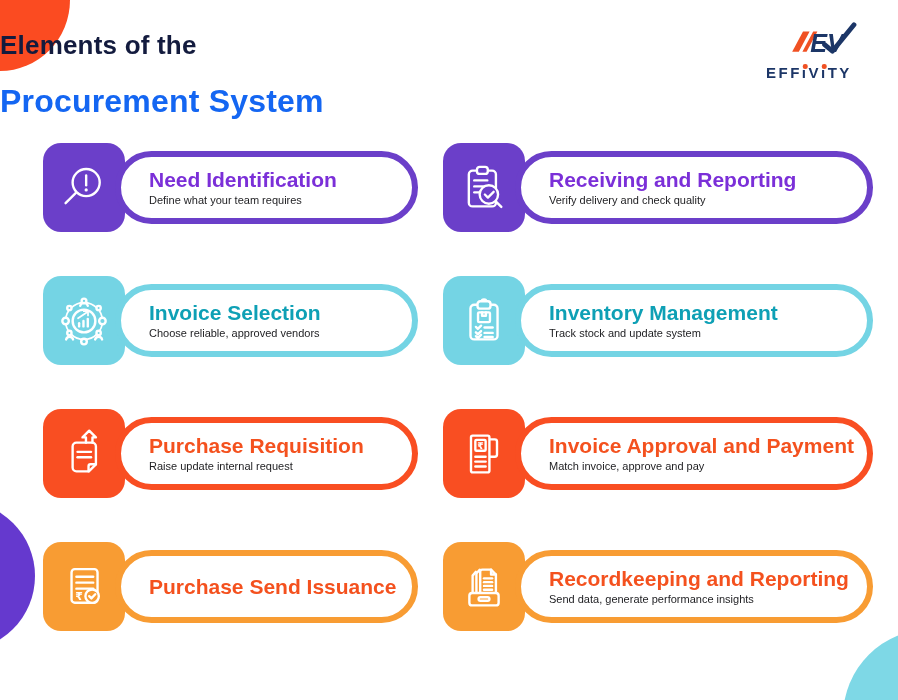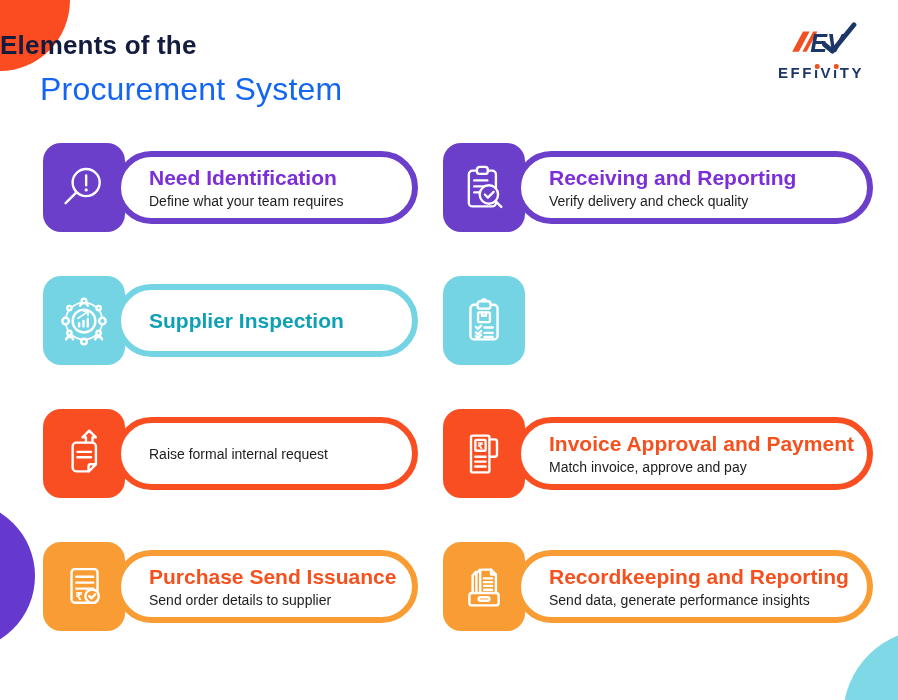--- a/index.html
+++ b/index.html
@@ -12,24 +12,24 @@
 
   
   .deco { position:absolute; border-radius:50%; }
   .deco-tl { width:140px; height:142px; left:-70px; top:-71px; background:#FB4B21; }
   .deco-bl { width:150px; height:150px; left:-115px; top:501px; background:#6539CE; }
   .deco-br { width:176px; height:176px; left:843px; top:629px; background:#7ED8E6; }
 
   
   .header { position:absolute; top:30px; left:0; width:100%; text-align:left; }
   .h-line1 { font-size:26px; font-weight:600; color:#131B3E; letter-spacing:.2px; }
-  .h-line2 { font-size:32px; font-weight:400; color:#1466F2; margin-top:10px; letter-spacing:.2px;padding-left:40px; }
-
-  
-  .logo { position:absolute; top:20px; right:22px; width:110px; text-align:center; }
+  .h-line2 { font-size:32px; font-weight:700; color:#1466F2; margin-top:22px; letter-spacing:.2px; }
+
+  
+  .logo { position:absolute; top:20px; right:22px; width:110px; text-align:left; }
   .logo-mark { width:72px; height:42px; margin:0 auto; display:block; }
   .logo-word { margin-top:2px; font-size:15px; font-weight:700; color:#1C3667; letter-spacing:2.5px; white-space:nowrap; }
   .logo-word .li { position:relative; display:inline-block; }
   .logo-word .li::after { content:""; position:absolute; top:0px; left:50%; transform:translateX(-50%);
     width:4.5px; height:4.5px; border-radius:50%; background:#F05123; }
 
   
   .grid {
     position:absolute; left:43px; top:143px;
     display:grid; grid-template-columns:375px 430px;
@@ -41,21 +41,21 @@
     border-radius:18px; background:var(--c);
     display:flex; align-items:center; justify-content:center; z-index:1;
   }
   .pill {
     position:absolute; left:72px; top:8px; right:0; height:73px;
     background:#fff; border:6px solid var(--c); border-radius:40px;
     display:flex; flex-direction:column; justify-content:center;
     padding-left:28px; z-index:2; white-space:nowrap;
   }
   .card-title { font-size:21px; font-weight:700; color:var(--t); line-height:1.2; }
-  .card-desc  { font-size:14px; font-weight:400; color:#1D1D20; line-height:1.3; margin-top:1px; }
+  .card-desc  { font-size:11px; font-weight:400; color:#1D1D20; line-height:1.3; margin-top:1px; }
 
   
   .icon { width:52px; height:52px; }
   .icon * { stroke:#ffffff; stroke-width:2.2; fill:none; stroke-linecap:round; stroke-linejoin:round; }
   .icon .thin  { stroke-width:1.6; }
   .icon .f  { fill:var(--c); }
   .icon .fw { fill:#ffffff; stroke:none; }
   .icon text { fill:#ffffff; stroke:none; font-weight:bold; font-family:"DejaVu Sans", sans-serif; }
 </style>
 </head>
@@ -137,54 +137,60 @@
             <circle class="f" cx="10.5" cy="35" r="2" stroke="#fff"></circle>
             <path d="M7.5 41 a3.3 3.3 0 0 1 6.4 0"></path>
             <circle class="f" cx="37.5" cy="35" r="2" stroke="#fff"></circle>
             <path d="M34.3 41 a3.3 3.3 0 0 1 6.4 0"></path>
             <circle class="f" cx="10.5" cy="12" r="2" stroke="#fff"></circle>
             <circle class="f" cx="37.5" cy="12" r="2" stroke="#fff"></circle>
           </g>
         </svg>
       </div>
       <div class="pill">
-        <div class="card-title">Supplier Inspection</div>
+        <div class="card-title">Invoice Selection</div>
+        <div class="card-desc">Choose reliable, approved vendors</div>
       </div>
     </div>
 
     <div class="card" style="--c: #74D4E4; --t: #0EA0B5;">
       <div class="chip">
         <svg class="icon" viewBox="0 0 48 48">
           <circle cx="24" cy="6.2" r="2.1"></circle>
           <rect x="11.5" y="9" width="25" height="32" rx="3.5"></rect>
           <rect class="f" x="18" y="5.8" width="12" height="6.8" rx="2.5" stroke="#fff" stroke-width="2.2"></rect>
           <rect x="18.5" y="16" width="11" height="9" rx="1"></rect>
           <path d="M22.2 16 v3.2 h3.6 v-3.2"></path>
           <path d="M16.5 29.5 l1.8 1.8 l3 -3"></path>
             <line x1="24.5" y1="30" x2="32" y2="30"></line>
           <path d="M16.5 34.5 l1.8 1.8 l3 -3"></path>
             <line x1="24.5" y1="35" x2="32" y2="35"></line>
           <path d="M16.5 39 l1.8 1.8 l3 -3" transform="translate(0,-1)"></path>
             <line x1="24.5" y1="38.8" x2="32" y2="38.8"></line>
         </svg>
       </div>
+      <div class="pill">
+        <div class="card-title">Inventory Management</div>
+        <div class="card-desc">Track stock and update system</div>
+      </div>
     </div>
 
     <div class="card" style="--c: #F94E22; --t: #F4511E;">
       <div class="chip">
         <svg class="icon" viewBox="0 0 48 48">
           <path d="M25.8 13.5 v-4.8 h-3.2 l6.2 -6.2 6.2 6.2 h-3.2 v4.8"></path>
           <path d="M13.5 17 a3.5 3.5 0 0 1 3.5 -3.5 h14.5 a3.5 3.5 0 0 1 3.5 3.5 v16.5 l-6.5 6.5 h-11.5 a3.5 3.5 0 0 1 -3.5 -3.5 z"></path>
           <path d="M35 33.5 h-5 a1.8 1.8 0 0 0 -1.8 1.8 v4.7"></path>
           <line x1="18" y1="22" x2="30.5" y2="22"></line>
           <line x1="18" y1="27" x2="30.5" y2="27"></line>
         </svg>
       </div>
       <div class="pill">
-        <div class="card-desc">Raise formal internal request</div>
+        <div class="card-title">Purchase Requisition</div>
+        <div class="card-desc">Raise update internal request</div>
       </div>
     </div>
 
     <div class="card" style="--c: #F94E22; --t: #F4511E;">
       <div class="chip">
         <svg class="icon" viewBox="0 0 48 48">
           <rect x="26" y="10.5" width="10" height="16" rx="2"></rect>
           <rect class="f" x="12" y="7" width="17" height="34" rx="1.5" stroke="#fff" stroke-width="2.2"></rect>
           <rect x="16" y="11" width="9.5" height="10" rx="1"></rect>
           <text x="20.8" y="19.2" font-size="8.5" text-anchor="middle">₹</text>
@@ -206,21 +212,20 @@
           <line x1="17" y1="14.5" x2="32.5" y2="14.5"></line>
           <line x1="17" y1="20" x2="32.5" y2="20"></line>
           <line x1="17" y1="25.5" x2="32.5" y2="25.5"></line>
           <text x="19.5" y="36" font-size="10" text-anchor="middle">₹</text>
           <circle class="f" cx="31.5" cy="32.5" r="6.2" stroke="#fff" stroke-width="2.2"></circle>
           <path d="M28.8 32.5 l2 2 l3.6 -3.8"></path>
         </svg>
       </div>
       <div class="pill">
         <div class="card-title">Purchase Send Issuance</div>
-        <div class="card-desc">Send order details to supplier</div>
       </div>
     </div>
 
     <div class="card" style="--c: #F89C33; --t: #F4511E;">
       <div class="chip">
         <svg class="icon" viewBox="0 0 48 48">
           <path d="M13.5 29.5 v-16 l3 -3.5"></path>
           <path d="M17 29.5 v-18 l3 -3.5"></path>
           <path class="f" d="M20.5 29.5 v-19.5 a2 2 0 0 1 2 -2 h8 l4.5 4.5 v17" stroke="#fff" stroke-width="2.2"></path>
           <path d="M30.5 8 v4.5 h4.5"></path>

